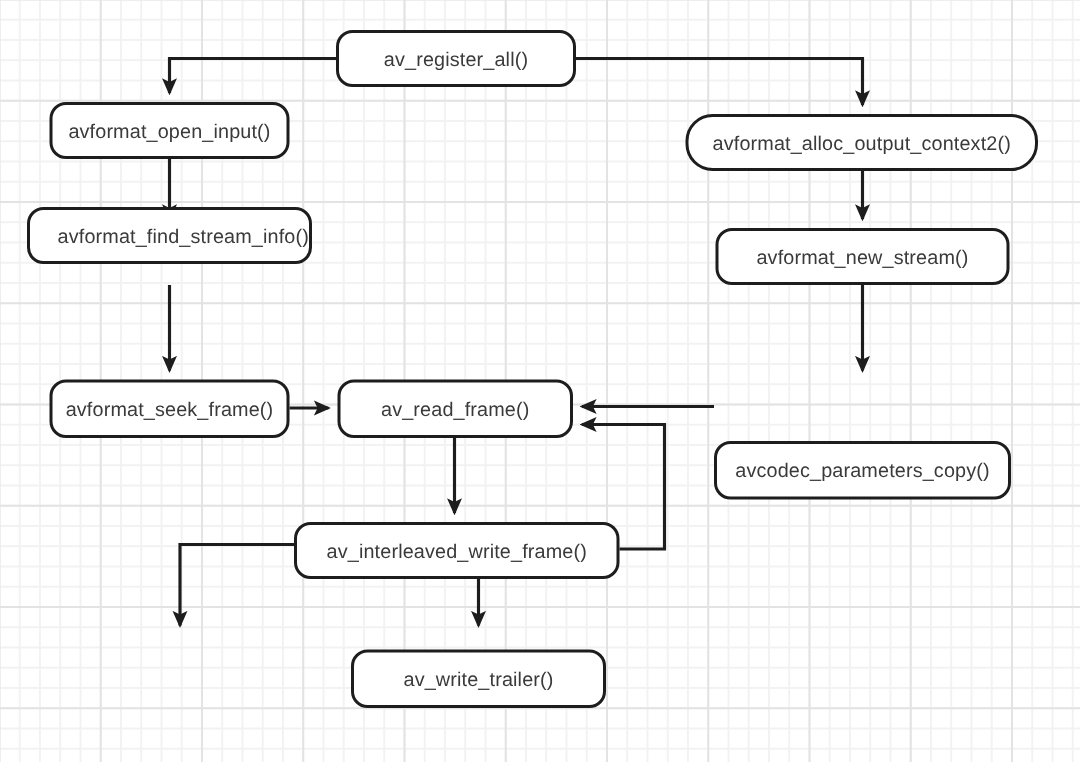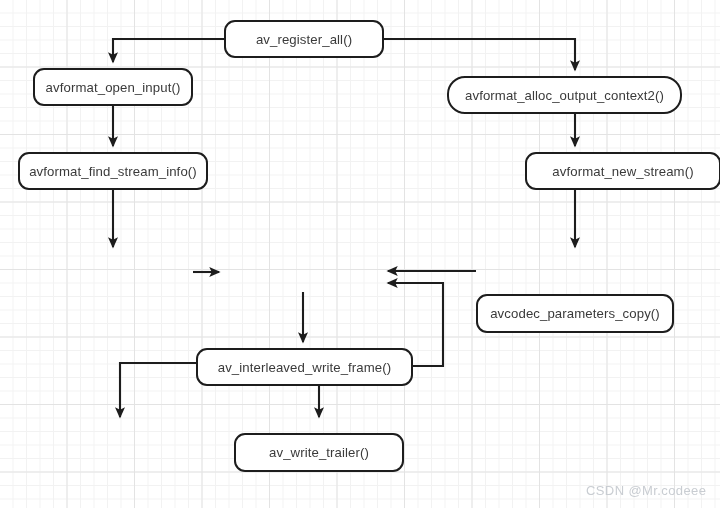--- a/index.html
+++ b/index.html
@@ -99,42 +99,47 @@
   </svg>
 
   <div class="node" style="left:224px; top:20px; width:160px; height:38px;">
     <span>av_register_all()</span>
   </div>
 
   <div class="node" style="left:33px; top:68px; width:160px; height:38px;">
     <span>avformat_open_input()</span>
   </div>
 
-  <div class="node" style="left:447px; top:76px; width:235px; height:38px;border-radius:18px;">
+  <div class="node" style="left:457px; top:76px; width:235px; height:38px;border-radius:18px;">
     <span>avformat_alloc_output_context2()</span>
   </div>
 
-  <div class="node" style="left:18px; top:152px; width:190px; height:38px;">
+  <div class="node" style="left:18px; top:138px; width:190px; height:38px;justify-content:flex-end;">
     <span>avformat_find_stream_info()</span>
   </div>
 
-  <div class="node" style="left:477px; top:152px; width:196px; height:38px;margin-left:48px;">
+  <div class="node" style="left:477px; top:152px; width:196px; height:38px;">
     <span>avformat_new_stream()</span>
   </div>
 
+  <div class="node" style="left:33px; top:253px; width:160px; height:39px;">
+    <span>avformat_seek_frame()</span>
+  </div>
 
+  <div class="node" style="left:225px; top:253px; width:157px; height:39px;">
+    <span>av_read_frame()</span>
+  </div>
 
   <div class="node" style="left:476px; top:253px; width:198px; height:39px;margin-top:41px;">
     <span>avcodec_parameters_copy()</span>
   </div>
 
   <div class="node" style="left:196px; top:348px; width:217px; height:38px;">
     <span>av_interleaved_write_frame()</span>
   </div>
 
 
   <div class="node" style="left:234px; top:433px; width:170px; height:39px;">
     <span>av_write_trailer()</span>
   </div>
 
-  <div class="watermark" style="left:586px; top:483px;">CSDN @Mr.codeee</div>
 
 </div>
 
 </body></html>

